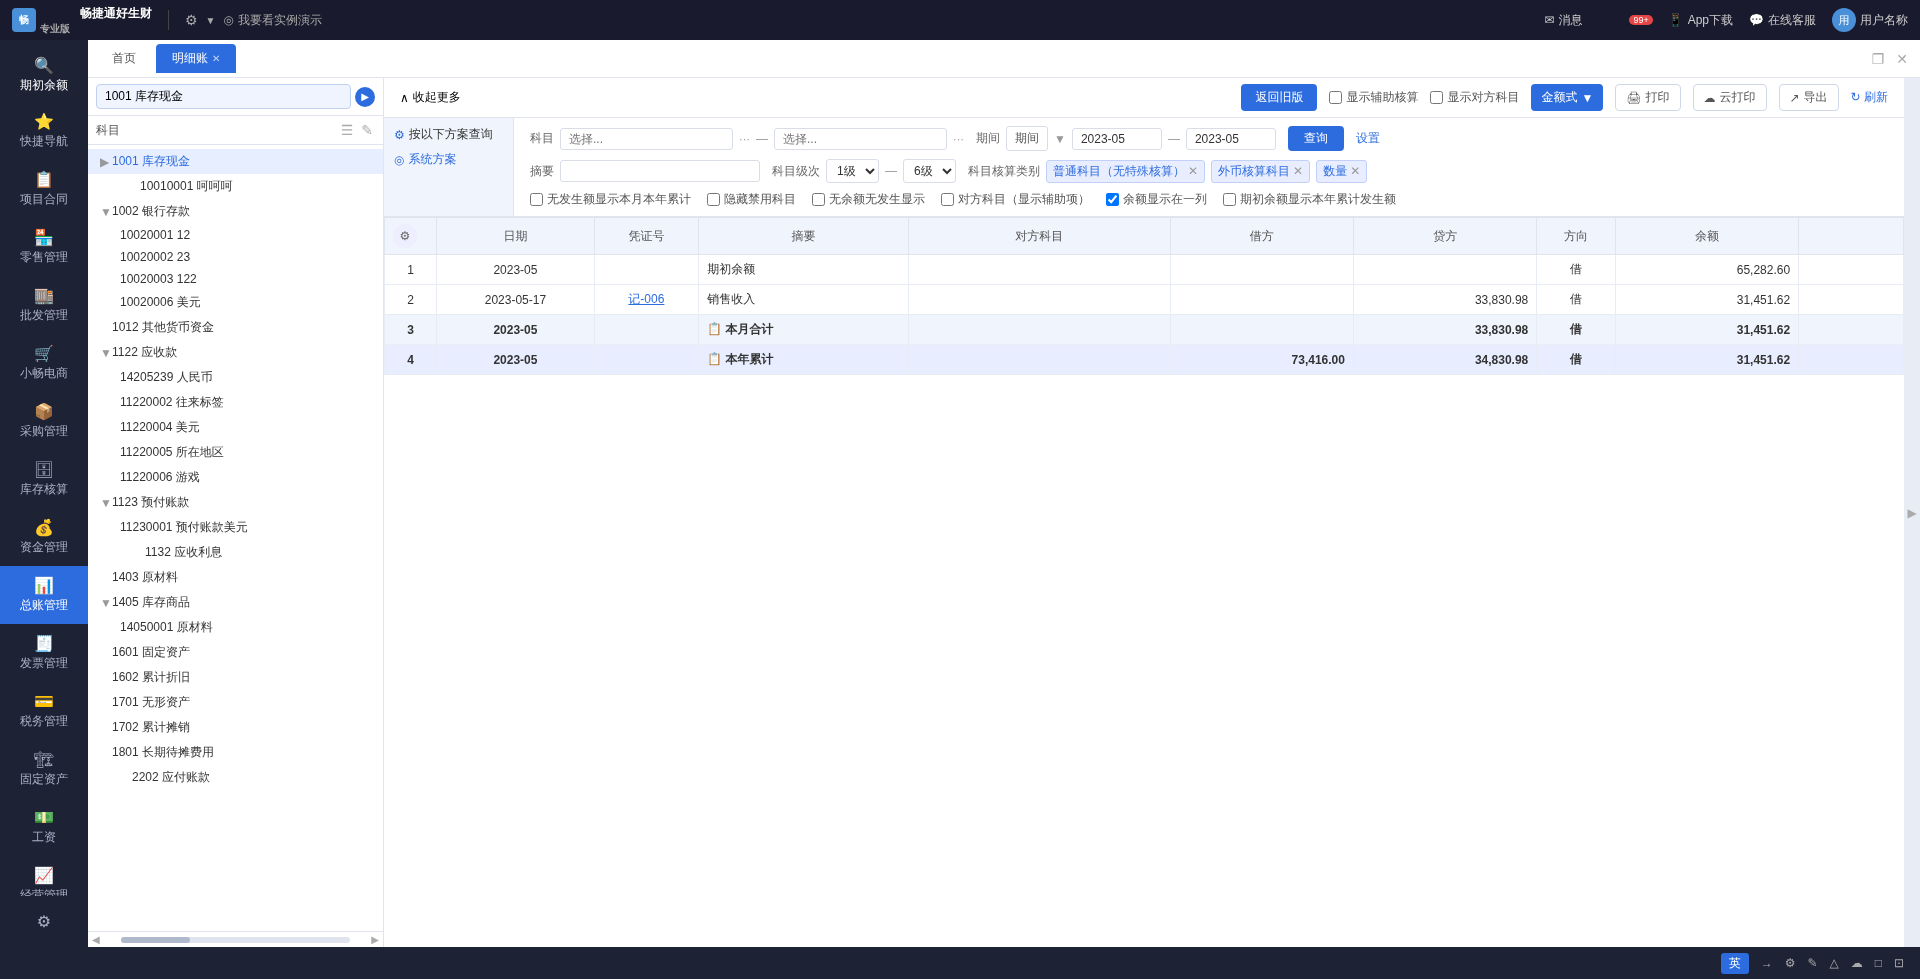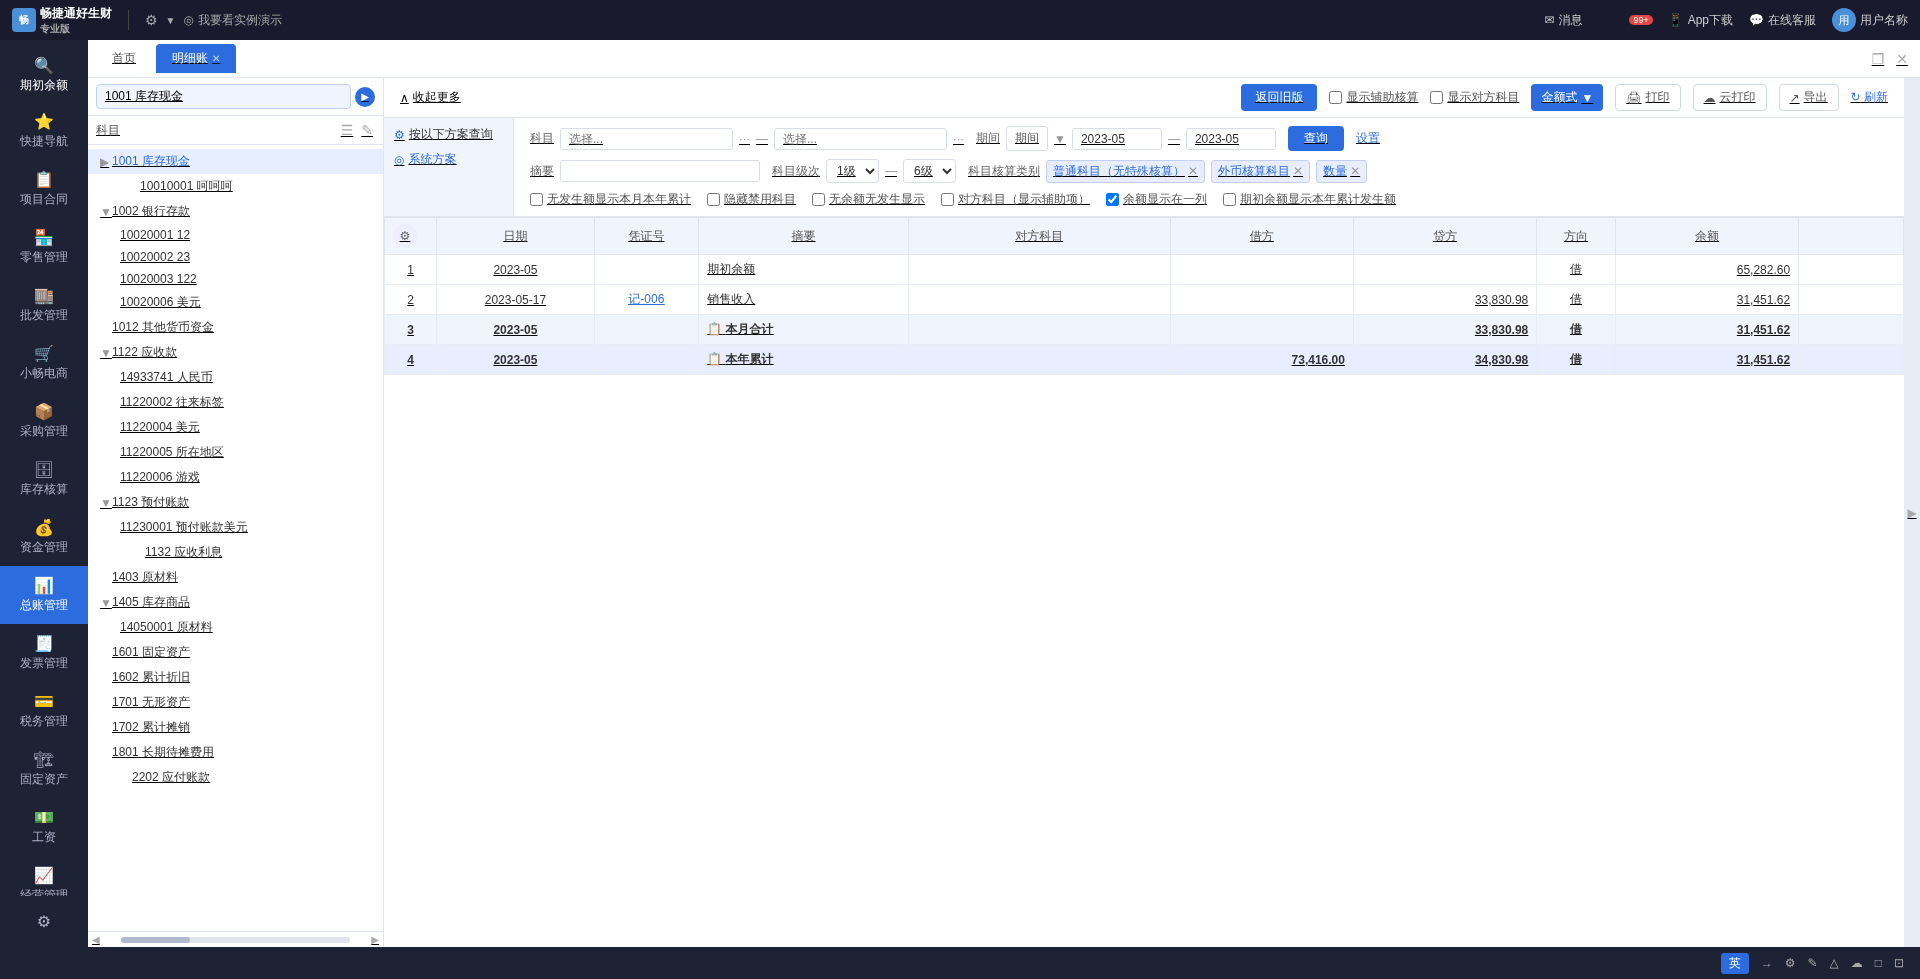--- a/index.html
+++ b/index.html
@@ -25,21 +25,21 @@
     .sidebar-search { color: #fff; font-size: 12px; padding: 8px 0; text-align: center; cursor: pointer; width: 100%; display: flex; flex-direction: column; align-items: center; gap: 2px; }
     .sidebar-search .s-icon { font-size: 16px; }
     .sidebar-nav { width: 100%; flex: 1; overflow-y: auto; }
     .sidebar-item { color: #aab0c6; font-size: 12px; padding: 10px 4px; text-align: center; cursor: pointer; width: 100%; display: flex; flex-direction: column; align-items: center; gap: 2px; }
     .sidebar-item.active { background: #2d6cdf; color: #fff; }
     .sidebar-item .s-icon { font-size: 16px; }
     .sidebar-bottom { padding: 8px 0; display: flex; flex-direction: column; align-items: center; gap: 4px; }
     .sidebar-gear { color: #aab0c6; font-size: 16px; cursor: pointer; padding: 8px; }
 
     
-    .content-area { flex: 1; display: flex; flex-direction: column; overflow: hidden; text-decoration: underline; }
+    .content-area { flex: 1; display: flex; flex-direction: column; overflow: hidden; }
 
     
     .tab-bar { background: #fff; display: flex; align-items: center; border-bottom: 1px solid #e0e4ef; height: 38px; padding: 0 8px; gap: 4px; flex-shrink: 0; }
     .tab { padding: 6px 16px; border-radius: 4px 4px 0 0; cursor: pointer; font-size: 13px; color: #555; display: flex; align-items: center; gap: 4px; }
     .tab.active { background: #2d6cdf; color: #fff; }
     .tab .close-x { font-size: 10px; cursor: pointer; opacity: 0.7; }
     .tab-bar-right { margin-left: auto; display: flex; align-items: center; gap: 4px; }
     .tab-bar-btn { color: #aaa; cursor: pointer; font-size: 14px; padding: 4px; }
 
     
@@ -116,21 +116,21 @@
     ::-webkit-scrollbar-track { background: #f0f2f5; }
     ::-webkit-scrollbar-thumb { background: #c0c8d8; border-radius: 3px; }
   </style>
 </head>
 <body>
 
 <div class="top-bar">
   <div class="logo">
     <div class="logo-icon">畅</div>
     <div>
-      <div style="font-size:12px;color:#fff;">畅捷通好生财</div>
+      <div style="font-size:12px;color:#fff;margin-left:40px;">畅捷通好生财</div>
       <div style="font-size:10px;color:#aaa;">专业版</div>
     </div>
   </div>
   <div style="width:1px;height:20px;background:#444;margin:0 8px;"></div>
   <div class="top-bar-middle">
     <span class="settings-icon">⚙</span>
     <span class="dropdown-icon">▼</span>
     <div class="demo-btn">
       <span>◎</span>
       <span>我要看实例演示</span>
@@ -281,21 +281,21 @@
           <div class="tree-item tree-child" style="padding-left:32px;">
             10020006 美元
           </div>
           <div class="tree-item" style="padding-left:12px;">
             <span class="tree-toggle"></span> 1012 其他货币资金
           </div>
           <div class="tree-item parent" style="padding-left:12px;">
             <span class="tree-toggle">▼</span> 1122 应收款
           </div>
           <div class="tree-item tree-child" style="padding-left:32px;">
-            14933741 人民币
+            14205239 人民币
           </div>
           <div class="tree-item tree-child" style="padding-left:32px;">
             11220002 往来标签
           </div>
           <div class="tree-item tree-child" style="padding-left:32px;">
             11220004 美元
           </div>
           <div class="tree-item tree-child" style="padding-left:32px;">
             11220005 所在地区
           </div>

